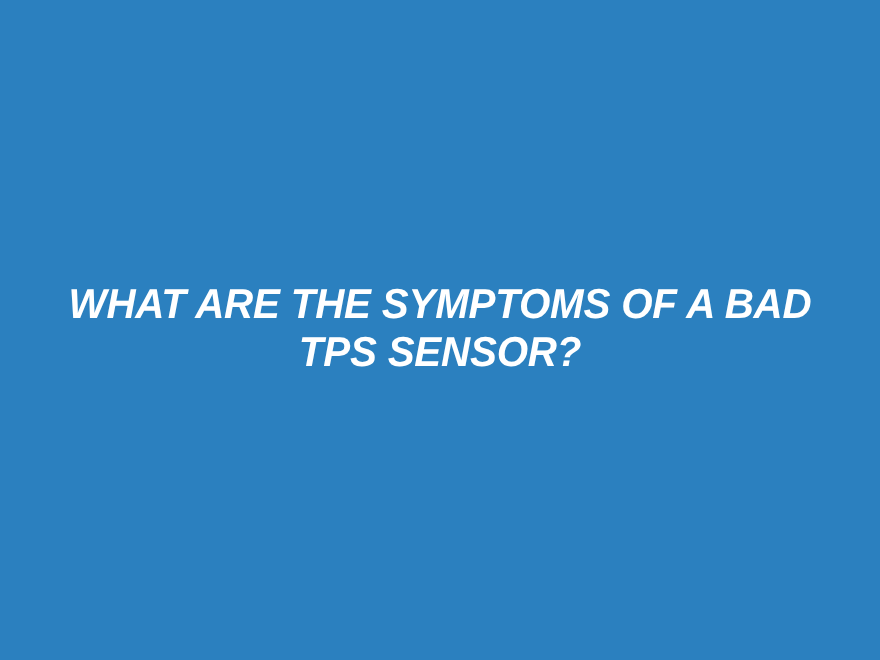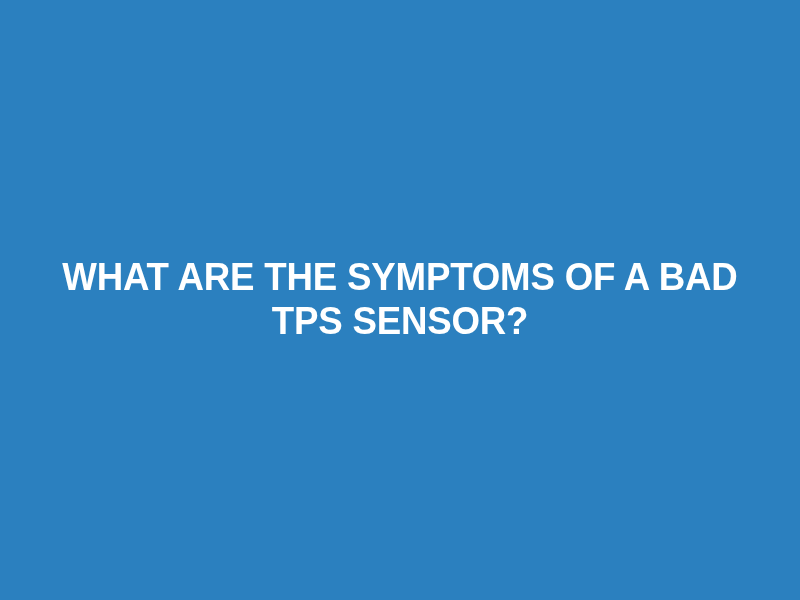--- a/index.html
+++ b/index.html
@@ -14,20 +14,21 @@
   }
   .featured-banner {
     position: relative;
     width: 800px;
     height: 600px;
     background-color: #2b80bf;
     display: flex;
     align-items: center;
     justify-content: center;
     box-sizing: border-box;
+    font-style: italic;
   }
   .title-block {
     width: 700px;
     display: flex;
     align-items: center;
     justify-content: center;
     
     margin-top: -2px;
   }
   .banner-title {

